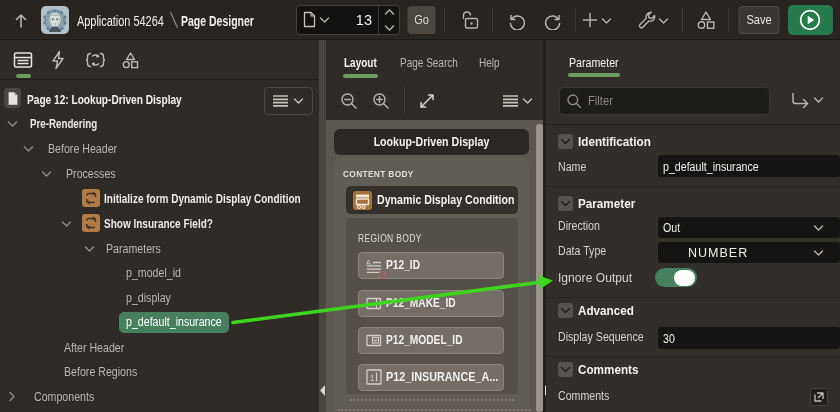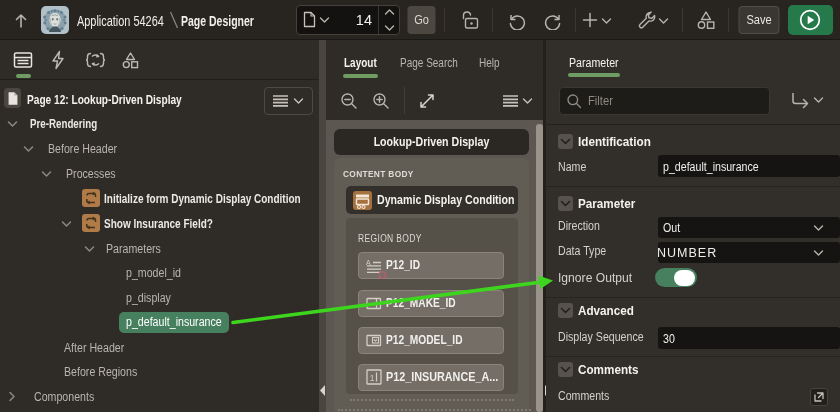--- a/index.html
+++ b/index.html
@@ -65,21 +65,21 @@
 <div class="abs txt s75 bold" style="left:181px;top:12.5px;font-size:14px;color:#f1efec;">Page Designer</div>
 
 <div class="abs" style="left:296px;top:5px;width:104px;height:30px;background:#141210;border:1px solid #45413b;border-radius:4px;"></div>
 <svg class="abs" style="left:303px;top:11px;" width="13" height="17" viewBox="0 0 13 17">
  <path d="M1.5 1.5 L8 1.5 L11.5 5 L11.5 15.5 L1.5 15.5 Z" fill="none" stroke="#c6c2bb" stroke-width="1.3" stroke-linejoin="round"></path>
  <path d="M8 1.5 L8 5 L11.5 5" fill="none" stroke="#c6c2bb" stroke-width="1.1"></path>
 </svg>
 <svg class="abs" style="left:319px;top:16px;" width="11" height="8" viewBox="0 0 11 8">
  <path d="M1.5 2 L5.5 6 L9.5 2" stroke="#b7b3ac" stroke-width="1.4" fill="none" stroke-linecap="round" stroke-linejoin="round"></path>
 </svg>
-<div class="abs txt" style="left:338px;top:11.5px;width:34px;text-align:right;font-size:14.5px;color:#f4f2ef;">14</div>
+<div class="abs txt" style="left:338px;top:11.5px;width:34px;text-align:right;font-size:14.5px;color:#f4f2ef;">13</div>
 <div class="abs" style="left:378px;top:6px;width:1px;height:28px;background:#3a3631;"></div>
 <svg class="abs" style="left:384px;top:8px;" width="11" height="8" viewBox="0 0 11 8">
  <path d="M1.5 6 L5.5 2 L9.5 6" stroke="#b7b3ac" stroke-width="1.4" fill="none" stroke-linecap="round" stroke-linejoin="round"></path>
 </svg>
 <svg class="abs" style="left:384px;top:24px;" width="11" height="8" viewBox="0 0 11 8">
  <path d="M1.5 2 L5.5 6 L9.5 2" stroke="#b7b3ac" stroke-width="1.4" fill="none" stroke-linecap="round" stroke-linejoin="round"></path>
 </svg>
 
 <div class="abs cc s85" style="left:405px;top:6px;width:33px;height:28px;background:#4c4740;border-radius:4px;color:#dedad3;font-size:13px;text-align:center;line-height:28px;">Go</div>
 
@@ -369,21 +369,21 @@
 
 <div class="abs txt s85" style="left:558px;top:219px;font-size:12.5px;color:#d5d2cc;">Direction</div>
 <div class="abs" style="left:658px;top:217px;width:182px;height:21px;background:#161412;border-radius:3px;"></div>
 <div class="abs txt s85" style="left:663px;top:221px;font-size:12.5px;color:#f1efec;">Out</div>
 <svg class="abs" style="left:813px;top:224px;" width="11" height="8" viewBox="0 0 11 8">
       <path d="M1.5 2 L5.5 6 L9.5 2" stroke="#b7b3ac" stroke-width="1.4" fill="none" stroke-linecap="round" stroke-linejoin="round"></path>
     </svg>
 
 <div class="abs txt s85" style="left:558px;top:244px;font-size:12.5px;color:#d5d2cc;">Data Type</div>
 <div class="abs" style="left:658px;top:242px;width:182px;height:21px;background:#161412;border-radius:3px;"></div>
-<div class="abs txt" style="left:657px;top:246px;font-size:12.5px;letter-spacing:1px;color:#f1efec;text-align:right;">NUMBER</div>
+<div class="abs txt" style="left:688px;top:246px;font-size:12.5px;letter-spacing:1px;color:#f1efec;text-align:right;">NUMBER</div>
 <svg class="abs" style="left:813px;top:249px;" width="11" height="8" viewBox="0 0 11 8">
       <path d="M1.5 2 L5.5 6 L9.5 2" stroke="#b7b3ac" stroke-width="1.4" fill="none" stroke-linecap="round" stroke-linejoin="round"></path>
     </svg>
 
 <div class="abs txt" style="left:558px;top:271px;font-size:12.5px;transform-origin:0 50%;transform:scaleX(0.97);color:#d5d2cc;">Ignore Output</div>
 <div class="abs" style="left:655px;top:268px;width:42px;height:19px;background:#47805f;border-radius:10px;"></div>
 <div class="abs" style="left:674px;top:269.5px;width:21px;height:16px;background:#ffffff;border-radius:8px;"></div>
 
 <div class="abs" style="left:546px;top:297px;width:294px;height:1px;background:#262420;"></div>
 

